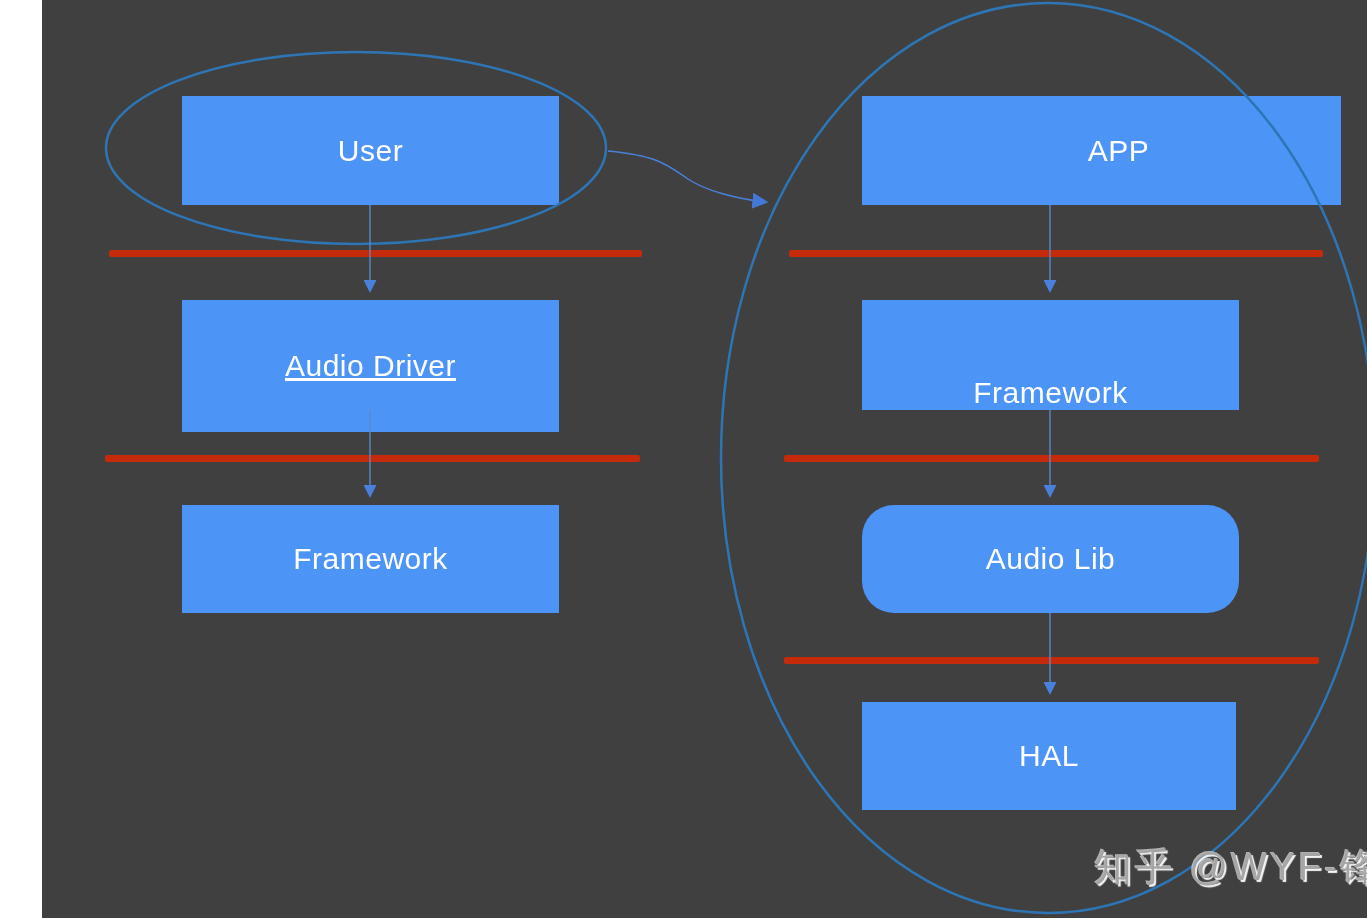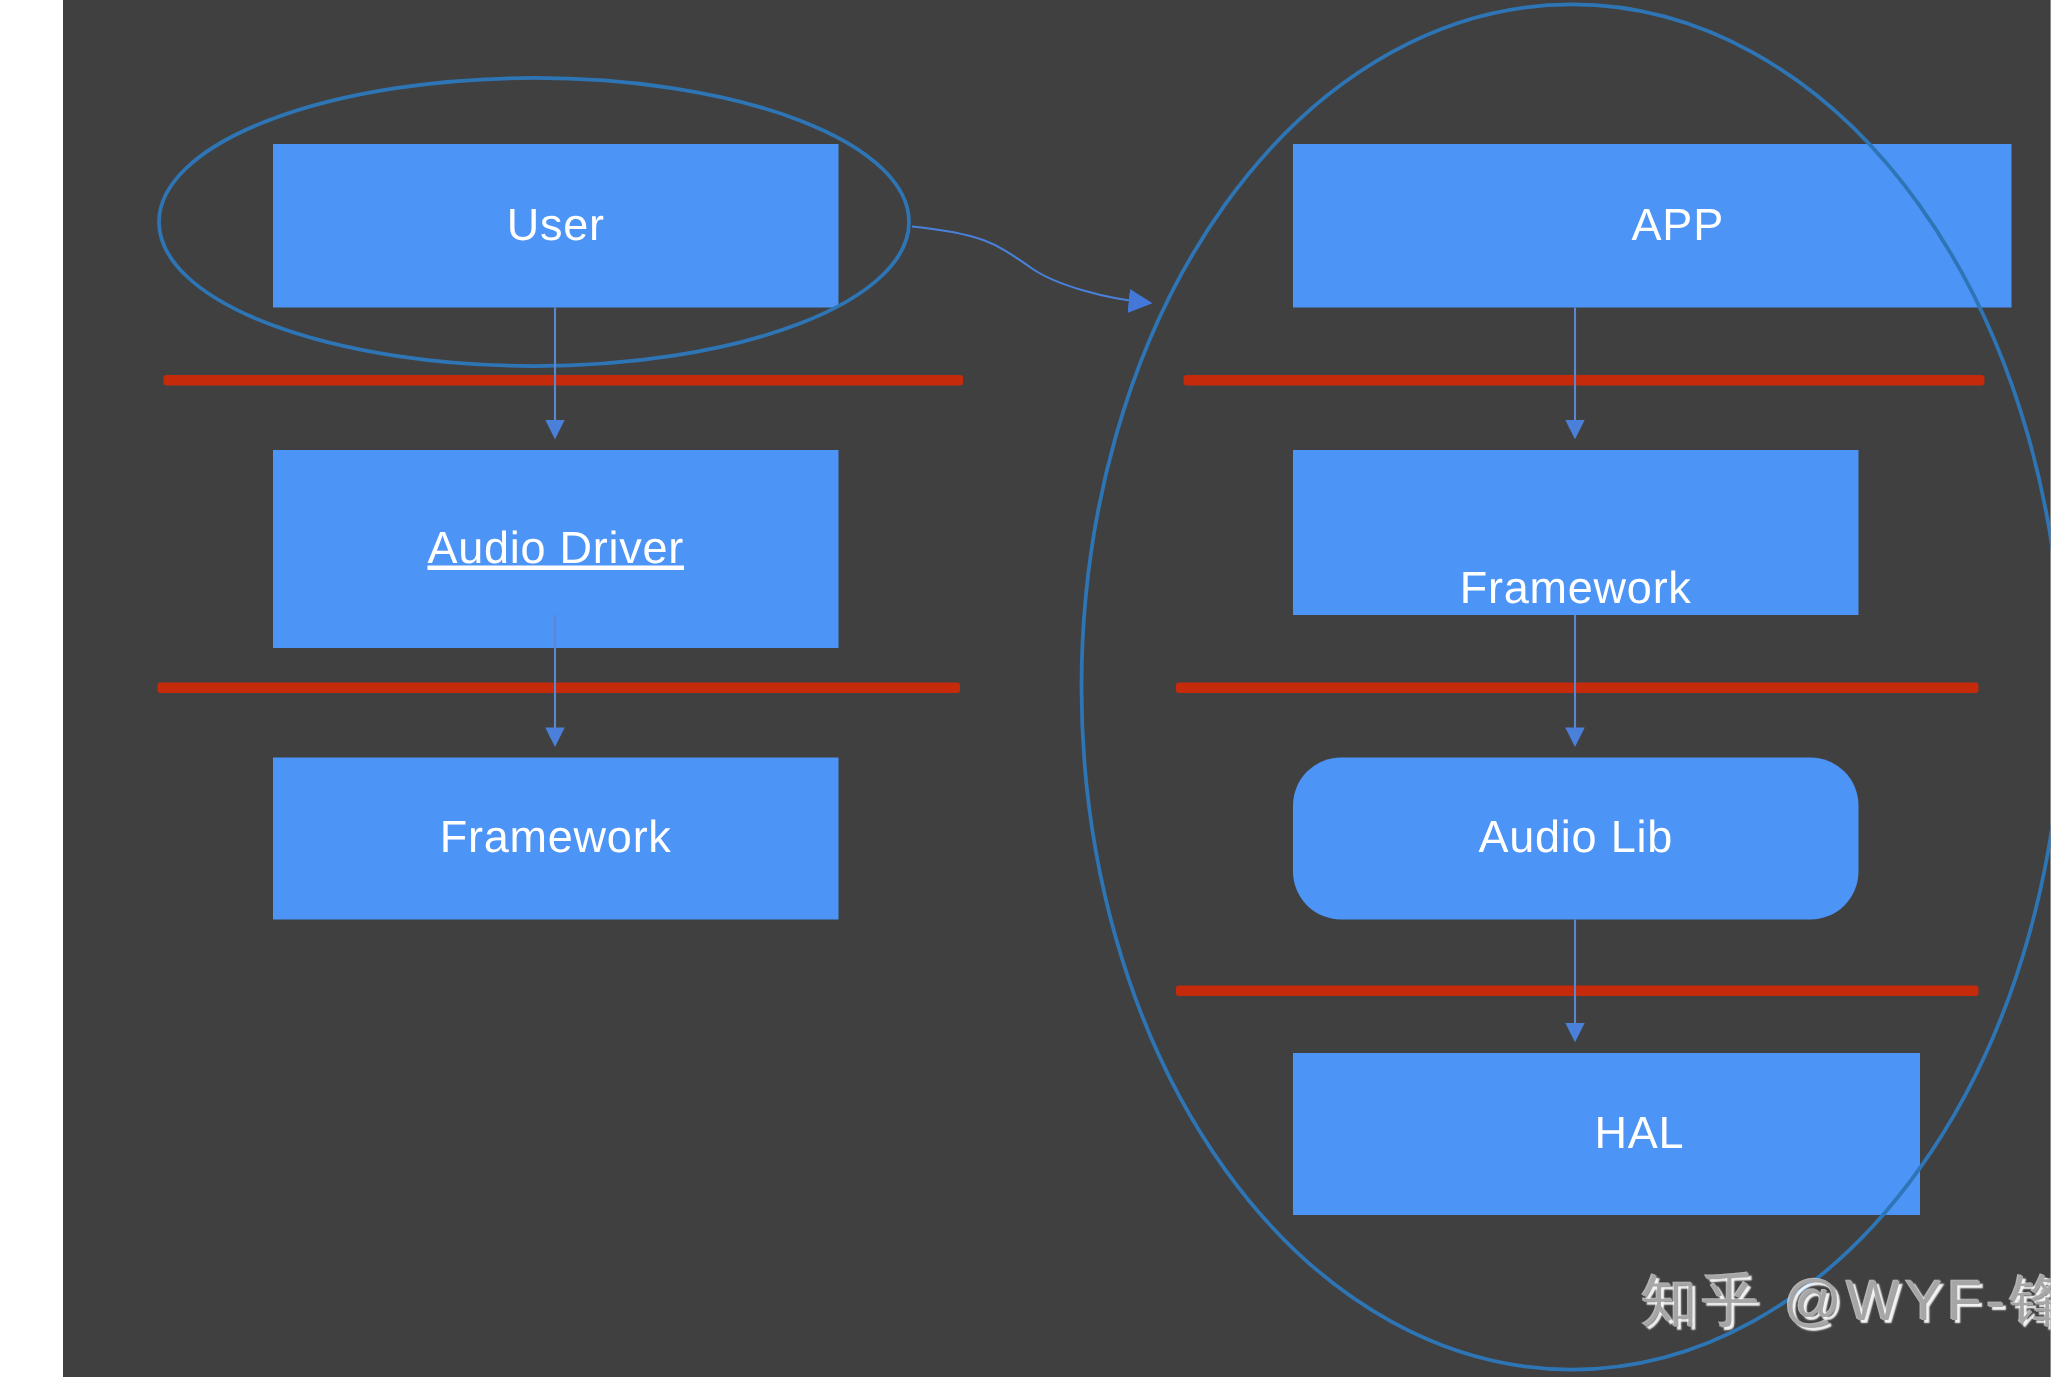--- a/index.html
+++ b/index.html
@@ -82,21 +82,21 @@
 
   <div class="node" style="left:820px; top:96px;  width:445px; height:109px;padding-left:34px;">
     <span>APP</span>
   </div>
   <div class="node" style="left:820px; top:300px; width:377px; height:110px;align-items:flex-end;">
     <span>Framework</span>
   </div>
   <div class="node" style="left:820px; top:505px; width:377px; height:108px;border-radius:32px;">
     <span>Audio Lib</span>
   </div>
-  <div class="node" style="left:820px; top:702px; width:374px; height:108px;padding-left:44px;">
+  <div class="node" style="left:820px; top:702px; width:374px; height:108px;">
     <span>HAL</span>
   </div>
 
   <svg class="overlay" width="1367" height="918" viewBox="0 0 1367 918">
     <defs>
       <marker id="arrowhead" markerUnits="userSpaceOnUse" markerWidth="13" markerHeight="13" viewBox="0 0 10 10" refX="8.5" refY="5" orient="auto">
         <path d="M0,0 L10,5 L0,10 Z" fill="#4A80D9"></path>
       </marker>
       <marker id="arrowhead-big" markerUnits="userSpaceOnUse" markerWidth="16" markerHeight="16" viewBox="0 0 10 10" refX="8.5" refY="5" orient="auto">
         <path d="M0,0 L10,5 L0,10 Z" fill="#4378D8"></path>

